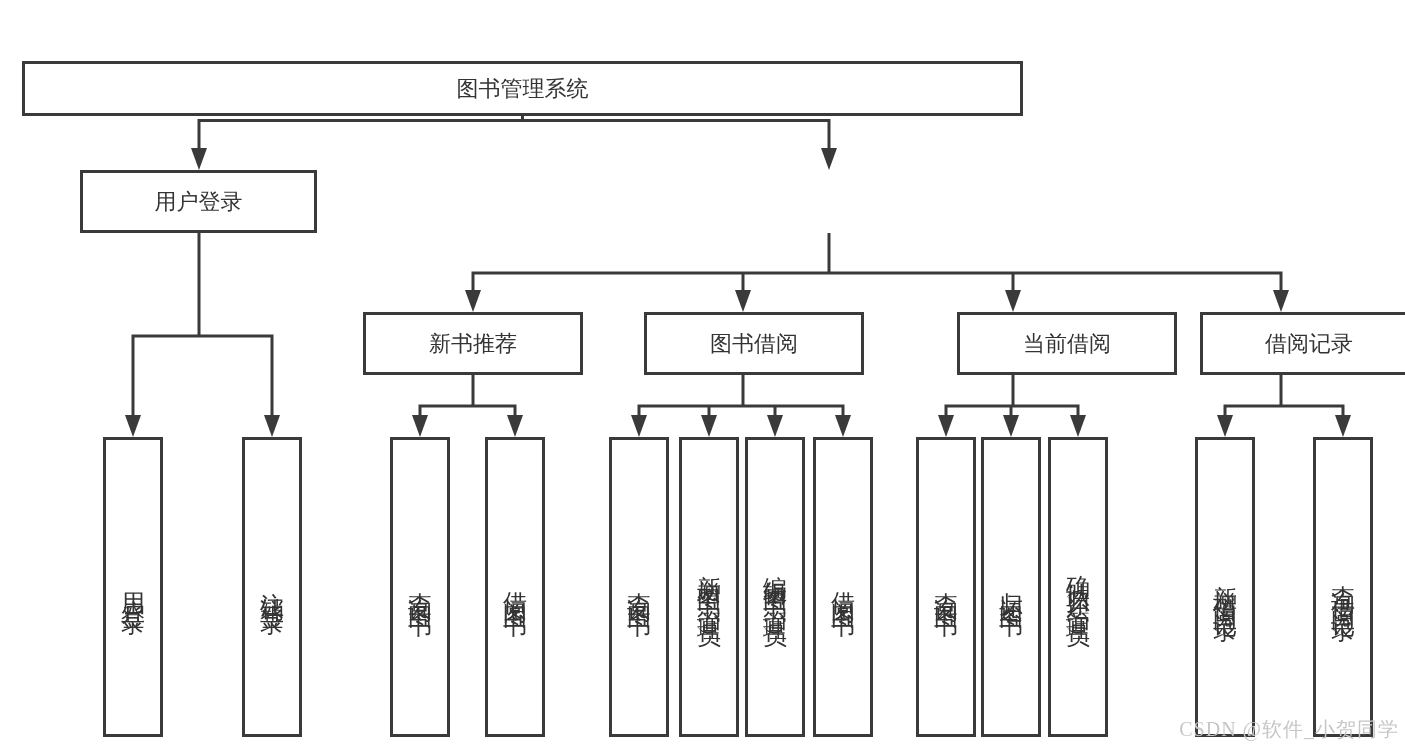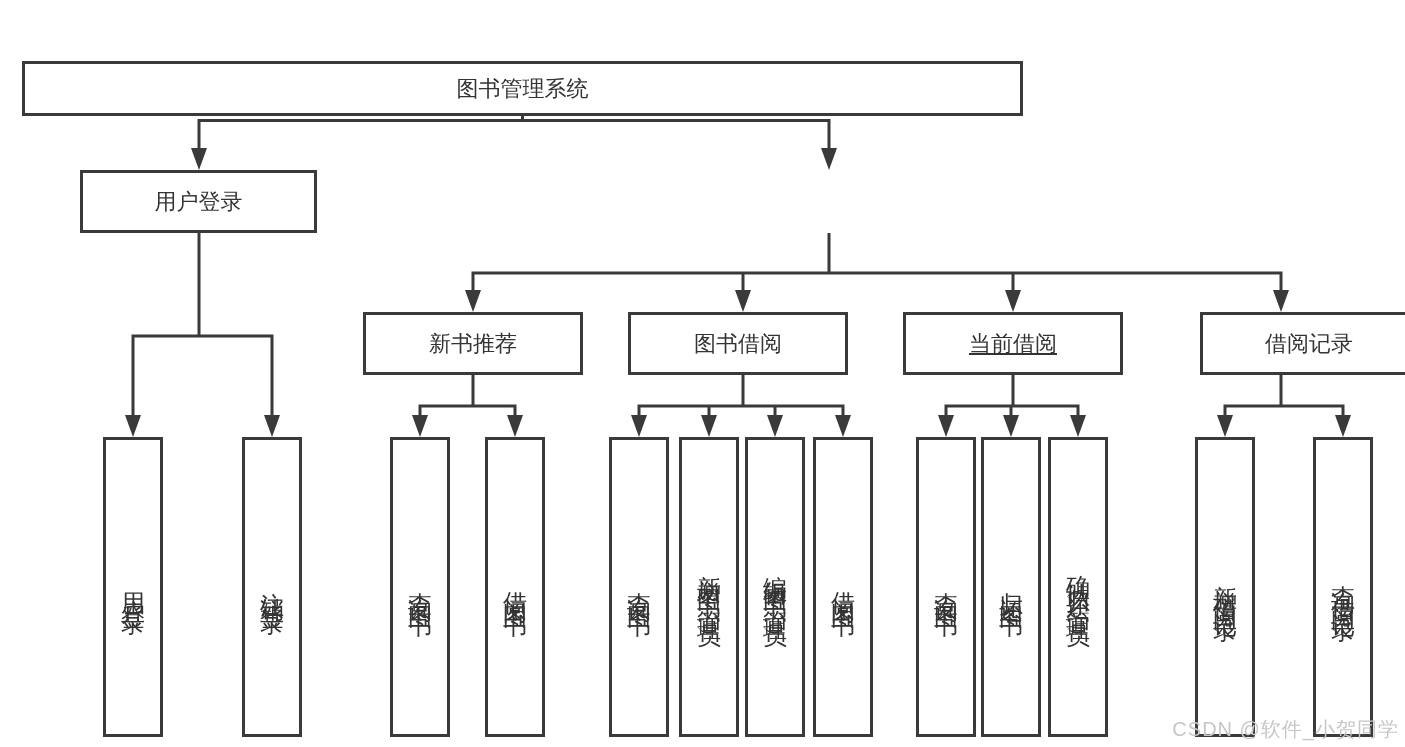--- a/index.html
+++ b/index.html
@@ -44,20 +44,21 @@
     line-height:1;
     white-space:nowrap;
   }
   .watermark{
     position:absolute;
     right:6px;bottom:4px;
     font-size:20px;
     color:var(--watermark);
     z-index:10;
     letter-spacing:1px;
+    font-family:Liberation Serif, serif;
   }
 </style>
 </head>
 <body>
 
 <div class="canvas">
 
   <svg class="connectors" viewBox="0 0 1405 747" xmlns="http://www.w3.org/2000/svg">
     <g>
       <path class="edge" d="M522.5,68 V122 M197.5,120.5 H830.5 M199,120 V150 M829,120 V150"></path>
@@ -99,22 +100,22 @@
       <polygon class="arrow" points="1217,415 1233,415 1225,437"></polygon>
       <polygon class="arrow" points="1335,415 1351,415 1343,437"></polygon>
     </g>
   </svg>
 
   <div class="box root-box">图书管理系统</div>
 
   <div class="box lvl" style="left:80px;top:170px;width:237px;">用户登录</div>
 
   <div class="box lvl mid" style="left:363px;">新书推荐</div>
-  <div class="box lvl mid" style="left:628px;font-family:Liberation Serif, serif;">图书借阅</div>
-  <div class="box lvl mid" style="left:903px;text-decoration:underline;">当前借阅</div>
+  <div class="box lvl mid" style="left:644px;font-family:Liberation Serif, serif;">图书借阅</div>
+  <div class="box lvl mid" style="left:957px;">当前借阅</div>
   <div class="box lvl mid" style="left:1172px;width:218px;margin-left:28px;">借阅记录</div>
 
   <div class="box leaf" style="left:103px;">
     <span class="vtext">用户登录</span>
   </div>
   <div class="box leaf" style="left:242px;">
     <span class="vtext">注销登录</span>
   </div>
 
   <div class="box leaf" style="left:390px;">

